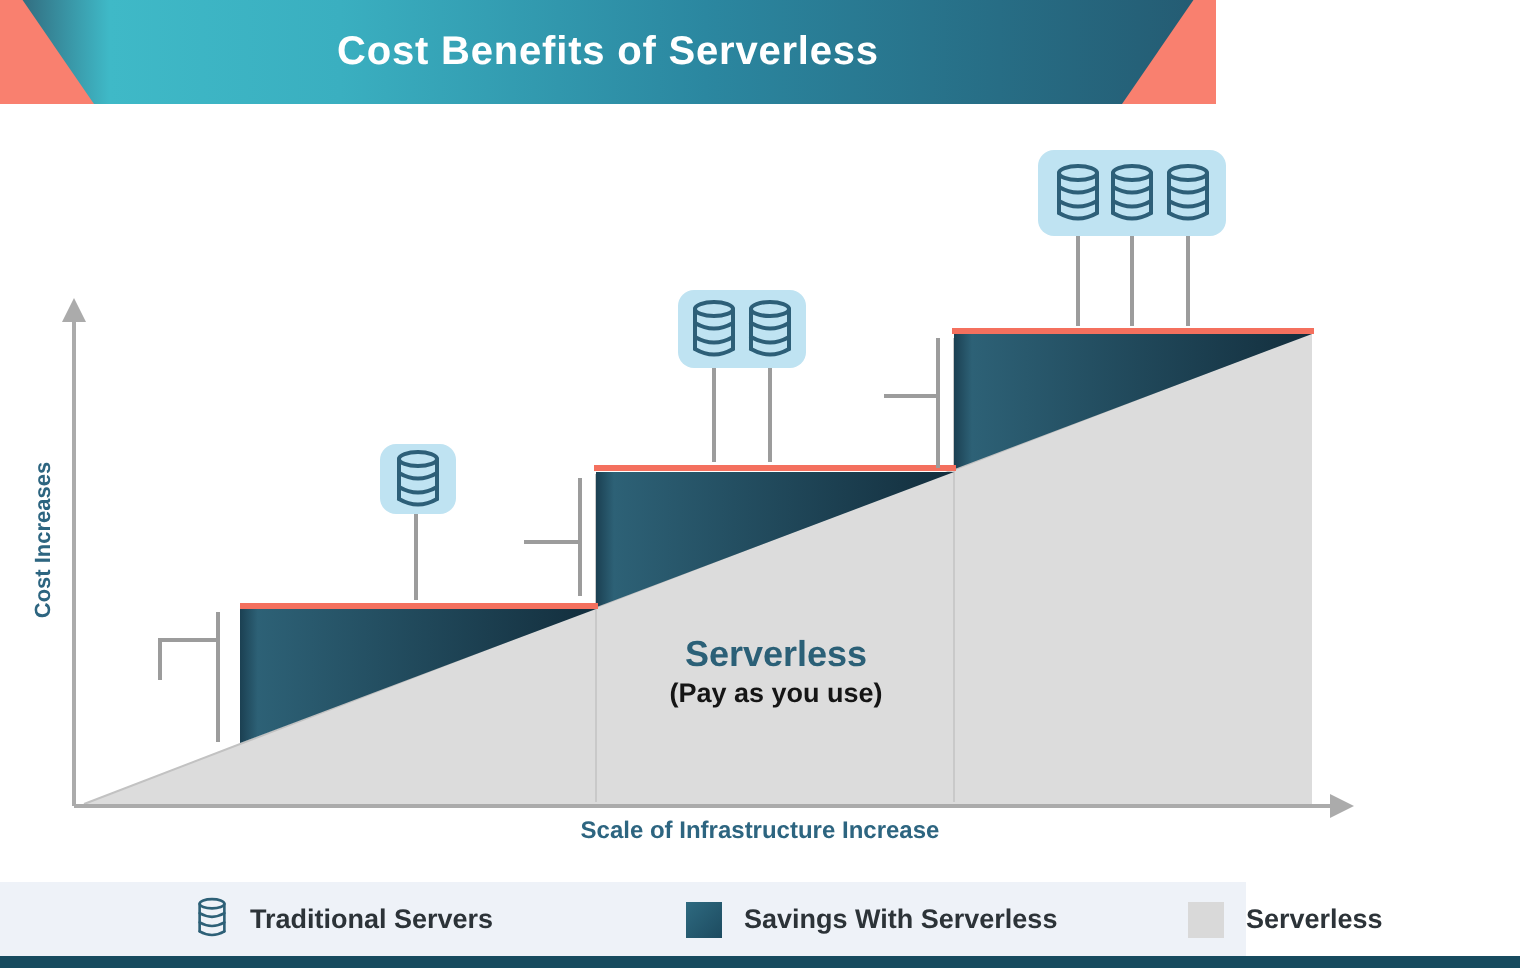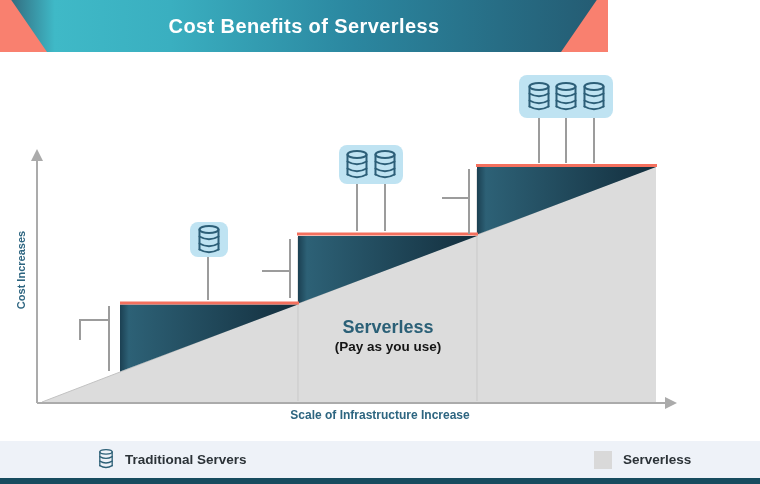--- a/index.html
+++ b/index.html
@@ -16,21 +16,21 @@
   .corner.right{right:0;clip-path:polygon(76% 0,100% 0,100% 100%,0 100%);}
 
   
   .diagram{position:absolute;left:0;top:0;width:760px;height:441px;}
   text{font-family:"Liberation Sans", sans-serif;}
   .axis-label{fill:#2d6580;font-weight:700;}
   .center-main{fill:#2b6077;font-size:18px;font-weight:600;}
   .center-sub{fill:#151515;font-size:13.5px;font-weight:700;}
 
   
-  .legend{position:absolute;left:0;top:441px;width:760px;height:37px;background:#eef2f8;}
+  .legend{position:absolute;left:0;top:441px;width:623px;height:37px;background:#eef2f8;}
   .legend-item{position:absolute;top:0;height:37px;display:flex;align-items:center;gap:11px;}
   .legend-item .lbl{font-size:13.5px;font-weight:600;color:#2c3338;white-space:nowrap;}
   .swatch{width:18px;height:18px;display:inline-block;}
   .swatch.savings{background:linear-gradient(135deg,#2e6a80 0%,#1d4b60 100%);}
   .swatch.serverless{background:#d9d9d9;}
   .bottom-bar{position:absolute;left:0;top:478px;width:760px;height:6px;background:#174b5f;}
 </style>
 </head>
 <body>
 
@@ -129,18 +129,22 @@
       <g fill="none" stroke="#2d6077" stroke-width="1.8" stroke-linecap="round">
         <ellipse cx="0" cy="-9" rx="8.5" ry="3.2"></ellipse>
         <path d="M -8.5 -9 L -8.5 10 M 8.5 -9 L 8.5 10"></path>
         <path d="M -8.5 10 Q 0 15 8.5 10"></path>
         <path d="M -8.5 -2.5 Q 0 2.5 8.5 -2.5"></path>
         <path d="M -8.5 3.8 Q 0 8.8 8.5 3.8"></path>
       </g>
     </svg>
     <span class="lbl">Traditional Servers</span>
   </div>
+  <div class="legend-item" style="left:343px;">
+    <span class="swatch savings"></span>
+    <span class="lbl">Savings With Serverless</span>
+  </div>
   <div class="legend-item" style="left:594px;">
     <span class="swatch serverless"></span>
     <span class="lbl">Serverless</span>
   </div>
 </div>
 <div class="bottom-bar"></div>
 
 </body></html>

